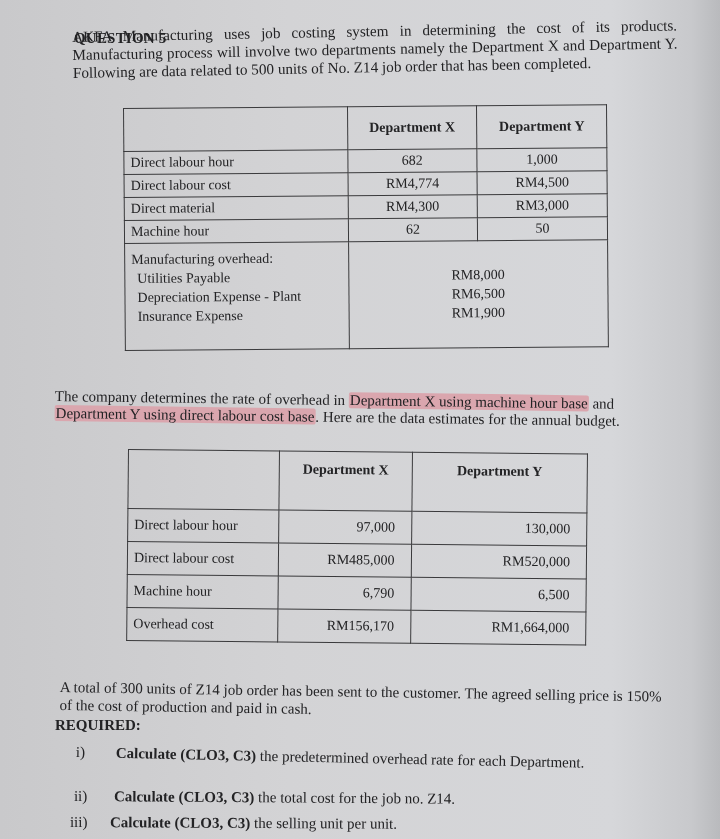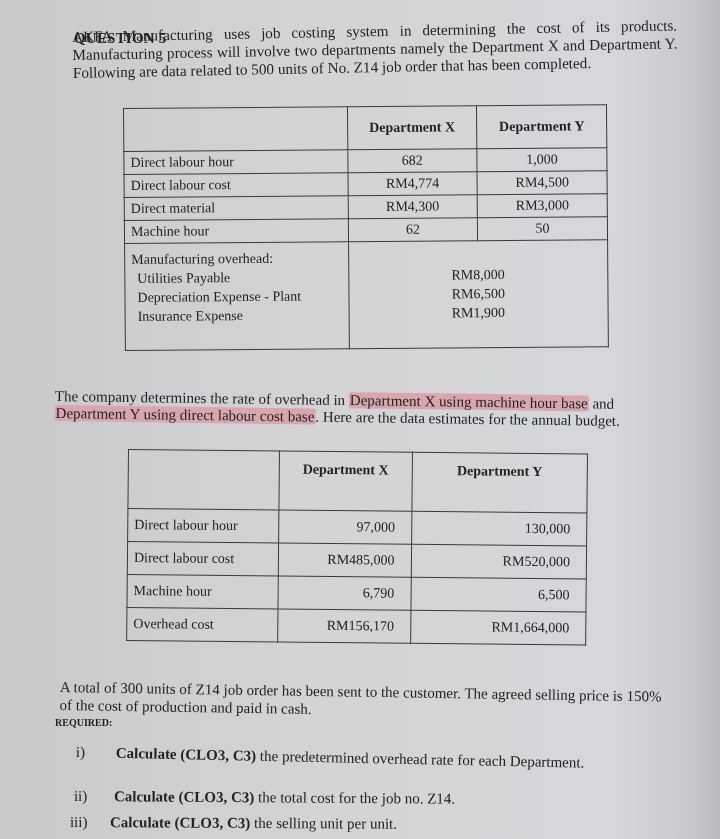--- a/index.html
+++ b/index.html
@@ -36,21 +36,21 @@
   .mo-vals { text-align: center; padding-top: 18px; line-height: 19px; }
   .t2 { left: 128px; top: 449px; width: 460px; transform: rotate(0.55deg); transform-origin: left top; }
   .t2 th { height: 48px; text-align: center; vertical-align: top; padding-top: 10px; }
   .t2 td { height: 32px; }
   .t2 td.num { text-align: right; padding-right: 16px; }
   .para3 {
     position: absolute; left: 60px; top: 678px; width: 615px;
     font-size: 15px; line-height: 18px;
     transform: rotate(0.9deg); transform-origin: left top;
   }
-  .req { position: absolute; left: 55px; top: 717px; font-weight: bold; font-size: 10px; }
+  .req { position: absolute; left: 55px; top: 717px; font-weight: bold; font-size: 15px; }
   .req-list { position: absolute; left: 0; top: 0; }
   .req-item { position: absolute; font-size: 15px; white-space: nowrap; transform-origin: left top; }
   .req-item .n { display: inline-block; width: 40px; }
   .req-item b { font-weight: bold; }
 </style>
 </head>
 <body>
 
 <div class="page">
 

